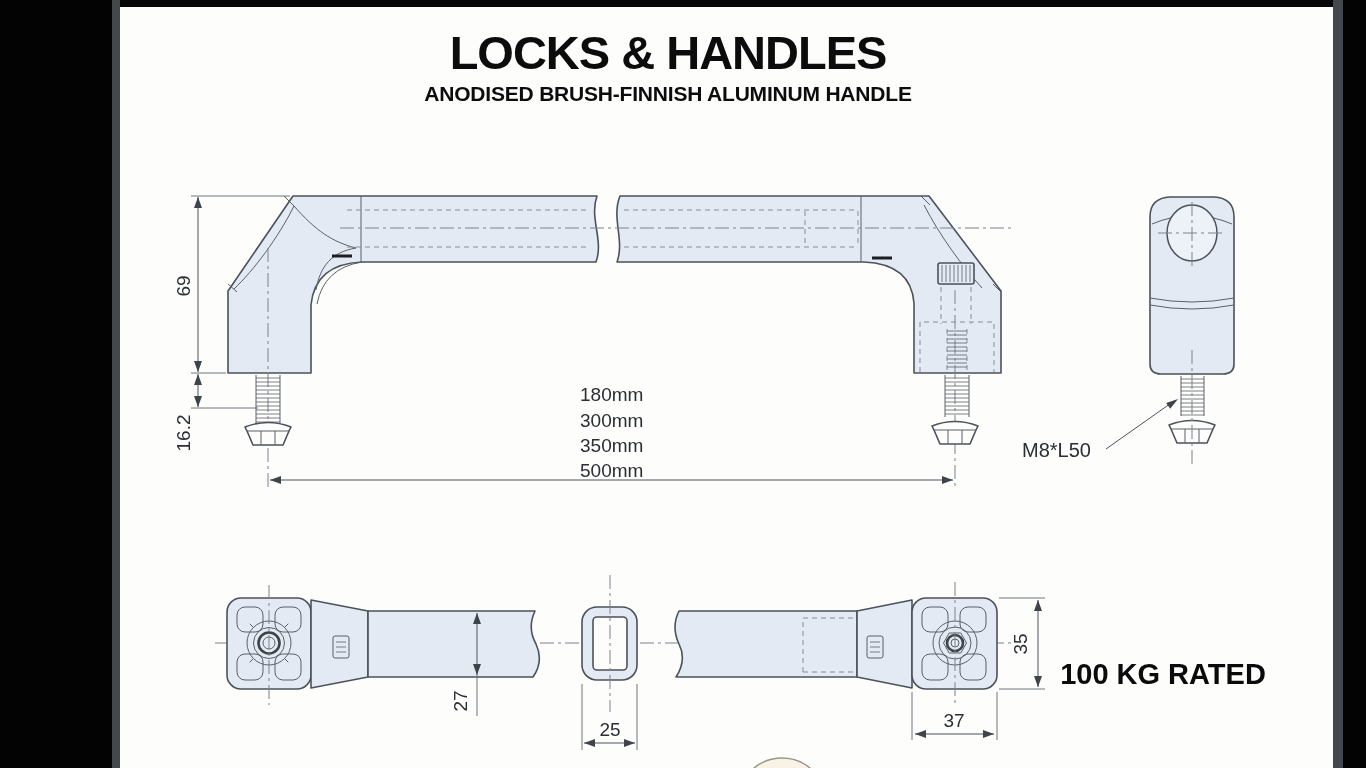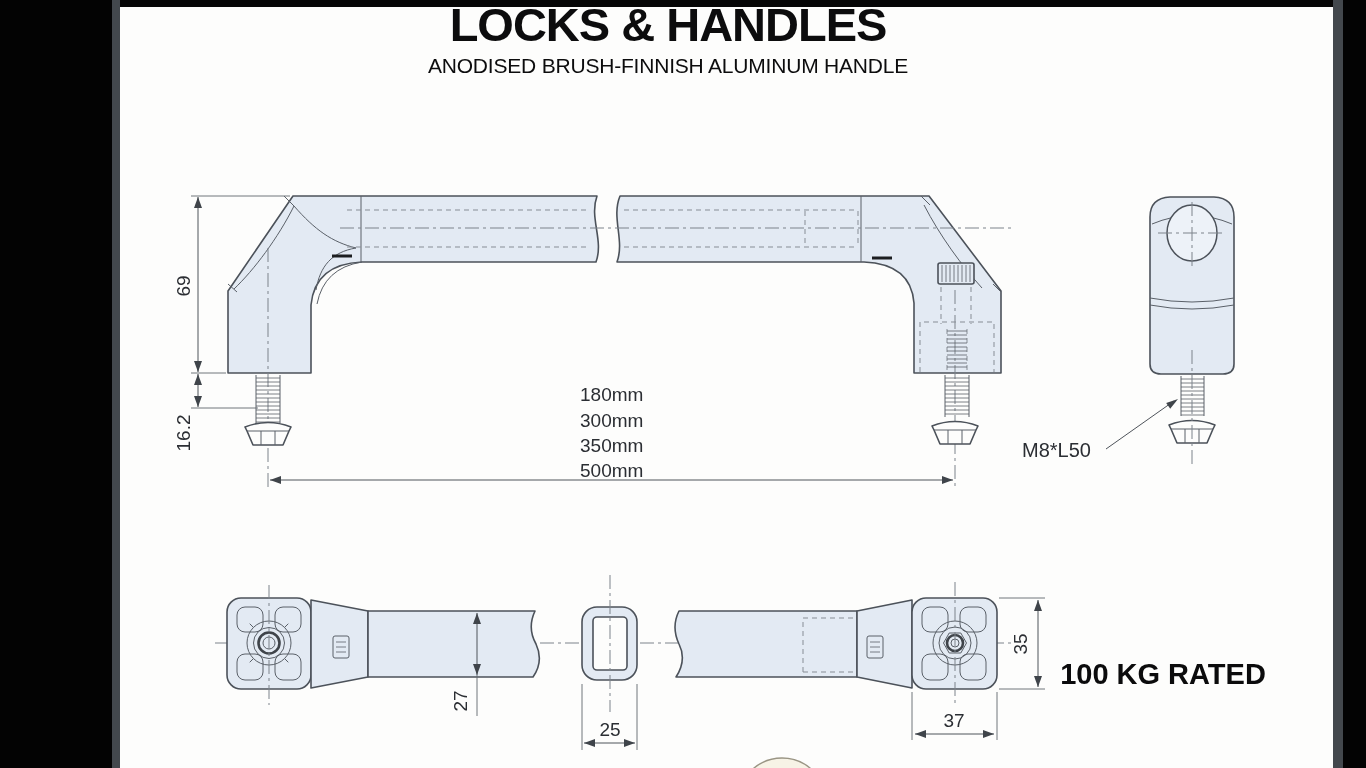--- a/index.html
+++ b/index.html
@@ -3,23 +3,23 @@
 <meta charset="utf-8">
 <style>
   html,body{margin:0;padding:0;background:#000;}
   .stage{position:relative;width:1366px;height:768px;background:#fdfdfc;overflow:hidden;
          font-family:"Liberation Sans",sans-serif;}
   .bar-left{position:absolute;left:0;top:0;width:112px;height:768px;background:#030303;}
   .edge-left{position:absolute;left:112px;top:0;width:8px;height:768px;background:#43484d;}
   .bar-right{position:absolute;right:0;top:0;width:23px;height:768px;background:#030303;}
   .edge-right{position:absolute;right:23px;top:0;width:10px;height:768px;background:#43484d;}
   .top-strip{position:absolute;left:0;top:0;width:1366px;height:7px;background:#060606;}
-  .header{position:absolute;left:0;top:0;width:1336px;text-align:center;color:#0c0c0d;}
+  .header{position:absolute;left:0;top:28px;width:1336px;text-align:center;color:#0c0c0d;}
   .title{font-size:47px;font-weight:bold;letter-spacing:-1px;line-height:1.05;}
-  .subtitle{font-size:21px;font-weight:normal;letter-spacing:-0.2px;margin-top:5px;}
+  .subtitle{font-size:21px;font-weight:bold;letter-spacing:-0.2px;margin-top:5px;}
   svg{position:absolute;left:0;top:0;}
   .fillshape{fill:#e3eaf3;stroke:#4c525a;stroke-width:1.6;stroke-linejoin:round;}
   .ol{fill:none;stroke:#4c525a;stroke-width:1.6;stroke-linejoin:round;stroke-linecap:round;}
   .thin{fill:none;stroke:#5a6068;stroke-width:1;}
   .hid{fill:none;stroke:#878d95;stroke-width:1;stroke-dasharray:5 4;}
   .cl{fill:none;stroke:#7d838b;stroke-width:1;stroke-dasharray:14 4 3 4;}
   .dim{fill:none;stroke:#4f545b;stroke-width:1;}
   .ext{fill:none;stroke:#61666d;stroke-width:0.9;}
   .arr{fill:#3f444a;stroke:none;}
   .thr{fill:none;stroke:#5a6068;stroke-width:0.8;}

